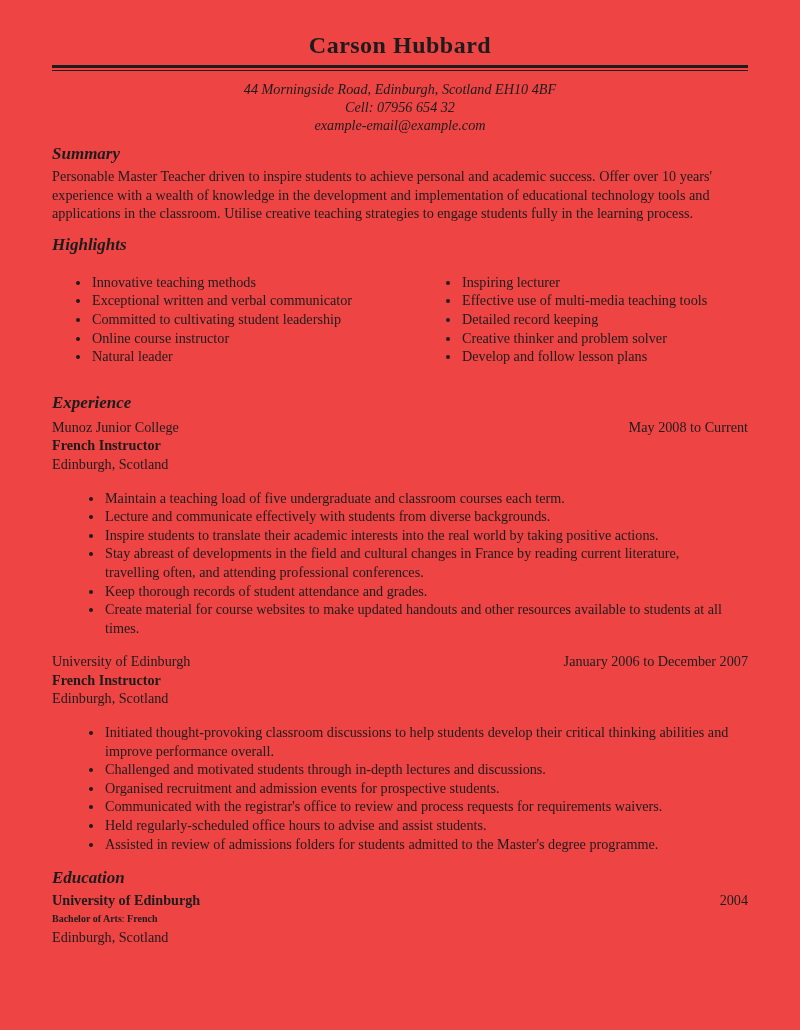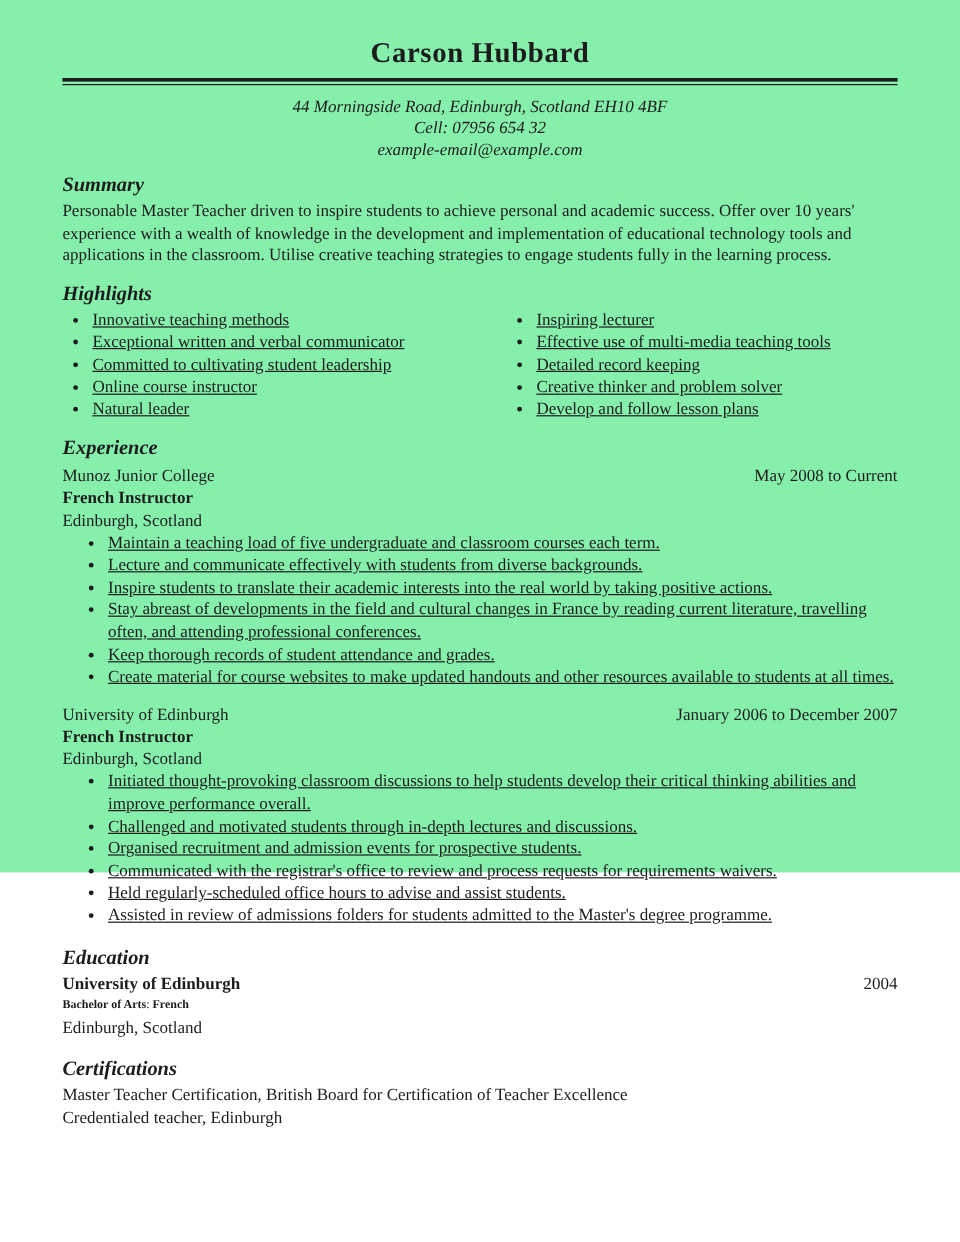--- a/index.html
+++ b/index.html
@@ -10,23 +10,23 @@
   body {
     width: 800px;
     height: 1035px;
     overflow: hidden;
     font-family: "Liberation Serif", "DejaVu Serif", serif;
     color: #1c1c1c;
   }
   .page {
     box-sizing: border-box;
     width: 800px;
-    height: 727px;
+    height: 1030px;
     padding: 30px 52px 0 52px;
-    background: #86efac;
+    background: #ef4444;
   }
 
   
   .name {
     text-align: center;
     font-size: 24px;
     font-weight: bold;
     line-height: 30px;
     letter-spacing: 0.5px;
     margin: 0;
@@ -58,23 +58,22 @@
 
   .body-text {
     font-size: 14.2px;
     line-height: 18.6px;
     margin: 0;
   }
 
   
   ul.bullets {
     list-style: disc outside;
-    margin: 0;
+    margin: 15px;
     padding-left: 37px;
-    text-decoration: underline;
   }
   ul.bullets li {
     font-size: 14.2px;
     line-height: 18.6px;
     padding-left: 1px;
   }
 
   
   .highlights-cols {
     display: flex;
@@ -214,19 +213,14 @@
     <div class="edu-header">
       <span class="edu-school">University of Edinburgh</span>
       <span>2004</span>
     </div>
     <div class="edu-degree-line">
       <span class="bold">Bachelor of Arts</span><span>: </span><span class="bold">French</span>
     </div>
     <div class="body-text">Edinburgh, Scotland</div>
   </div>
 
-  <div>
-    <div class="section-heading roomy">Certifications</div>
-    <div class="body-text">Master Teacher Certification, British Board for Certification of Teacher Excellence</div>
-    <div class="body-text">Credentialed teacher, Edinburgh</div>
-  </div>
 
 </div>
 
 </body></html>

